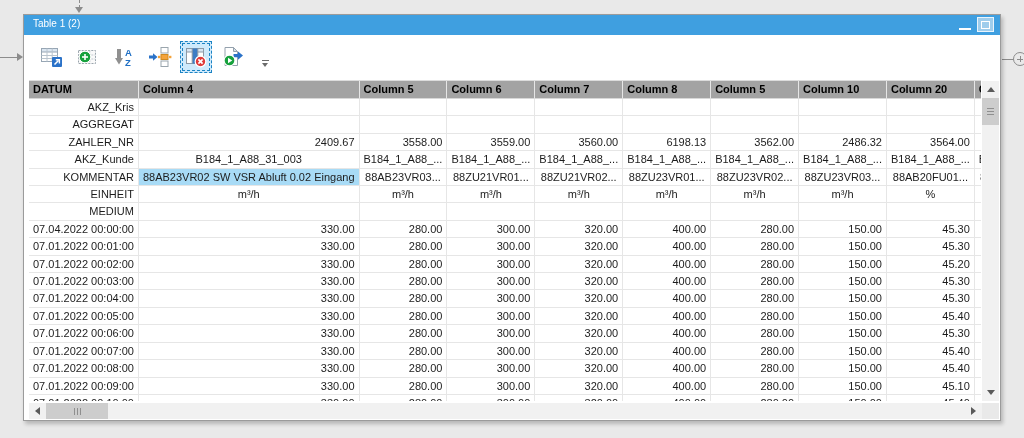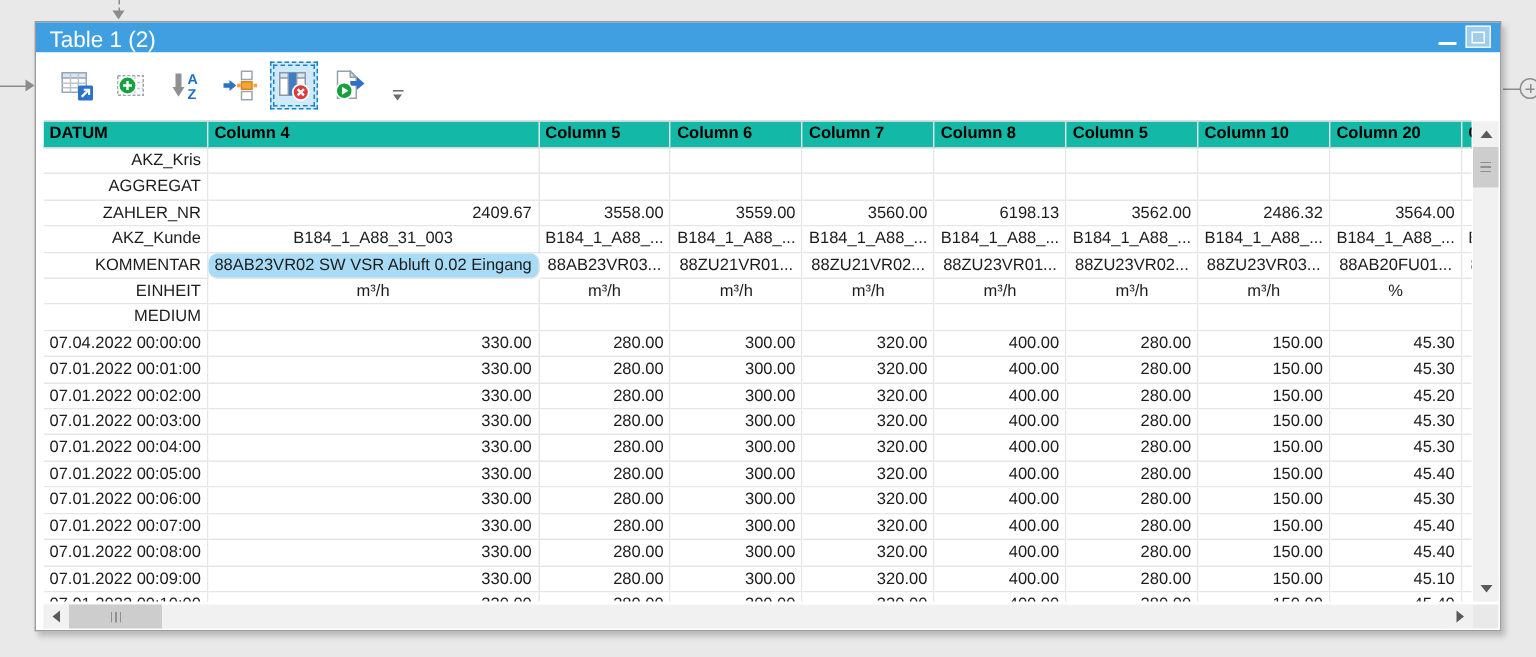--- a/index.html
+++ b/index.html
@@ -17,21 +17,21 @@
   .conn-right { position:absolute; left:1002px; top:59px; width:12px; height:0; border-top:1px solid #8c8c8c; }
   .conn-plus { position:absolute; left:1013px; top:52px; width:14px; height:14px; border:1px solid #8c8c8c;
       border-radius:50%; background:#e9e9e9; }
   .conn-plus::before { content:""; position:absolute; left:3px; top:5.5px; width:6px; height:1px; background:#8c8c8c; }
   .conn-plus::after  { content:""; position:absolute; left:5.5px; top:3px; width:1px; height:6px; background:#8c8c8c; }
 
   
   .window { position:absolute; left:23px; top:14px; width:978px; height:407px; background:#fff;
       border:1px solid #9b9b9b; box-shadow:2px 3px 4px rgba(0,0,0,0.22); }
   .titlebar { position:absolute; left:0; top:0; width:100%; height:20px; background:var(--titlebar); }
-  .titlebar .title { position:absolute; left:9px; top:3px; color:#fff; font-size:15px; }
+  .titlebar .title { position:absolute; left:9px; top:3px; color:#fff; font-size:10px; }
   .btn-min { position:absolute; right:29px; top:13px; width:12px; height:2px; background:#fff; }
   .btn-max { position:absolute; right:6px; top:2px; width:17px; height:15px; background:#9fcdec;
       border:1px solid #eaf4fc; display:flex; align-items:center; justify-content:center; }
   .btn-max span { width:9px; height:8px; border:1px solid #fff; display:block; }
 
   
   .toolbar { position:absolute; left:0; top:20px; width:100%; height:44px; background:#fff;
       display:flex; align-items:center; padding-left:12px; gap:4px; }
   .tbtn { width:32px; height:32px; display:flex; align-items:center; justify-content:center;
       border:1px solid transparent; background:transparent; }
@@ -44,27 +44,27 @@
   .overflow .bar { width:7px; height:1px; background:#6b6b6b; margin-bottom:2px; }
   .overflow .tri { width:0; height:0; border-left:3.5px solid transparent; border-right:3.5px solid transparent;
       border-top:4px solid #6b6b6b; }
 
   
   .table-viewport { position:absolute; left:5px; top:65px; width:952px; height:321px; overflow:hidden;
       border-top:1px solid #dcdcdc; background:#fff; }
   table { border-collapse:separate; border-spacing:0; table-layout:fixed; font-size:11px; color:#1c1c1c; }
   th, td { border-right:1px solid #e6e6e6; border-bottom:1px solid #e6e6e6; padding:0 4px;
       overflow:hidden; white-space:nowrap; }
-  thead th { background:#14b8a6; font-weight:bold; text-align:left; height:17px; line-height:17px;
+  thead th { background:#a3a3a3; font-weight:bold; text-align:left; height:17px; line-height:17px;
       border-bottom:1px solid #d8d8d8; color:#000; }
   tbody td { height:16.4px; line-height:16.4px; background:#fff; }
   td.num { text-align:right; }
   td.txt { text-align:center; }
   td.rowlabel { text-align:right; }
-  td.hl { background:var(--hl);border-radius:6px; }
+  td.hl { background:var(--hl); }
 
   
   .vscroll { position:absolute; left:958px; top:66px; width:17px; height:320px; background:#f1f1f1;
       display:flex; flex-direction:column; }
   .hscroll { position:absolute; left:5px; top:388px; width:953px; height:16px; background:#f1f1f1;
       display:flex; flex-direction:row; align-items:stretch; }
   .corner { position:absolute; left:958px; top:388px; width:17px; height:16px; background:#e9e9e9; }
   .sbtn { flex:0 0 auto; display:flex; align-items:center; justify-content:center; background:#f1f1f1; }
   .vscroll .sbtn { height:17px; }
   .hscroll .sbtn { width:17px; }

